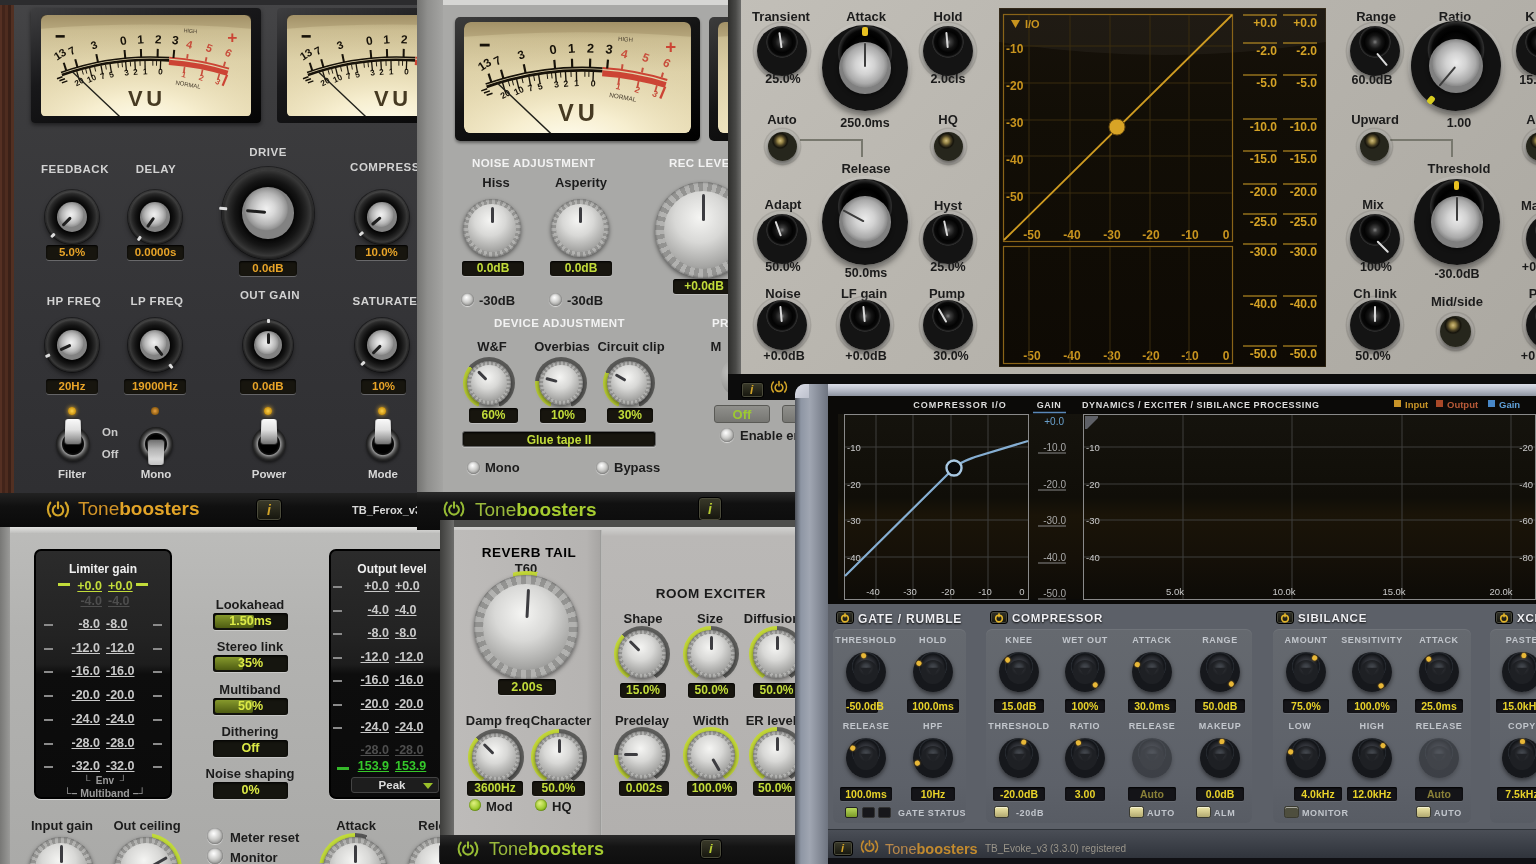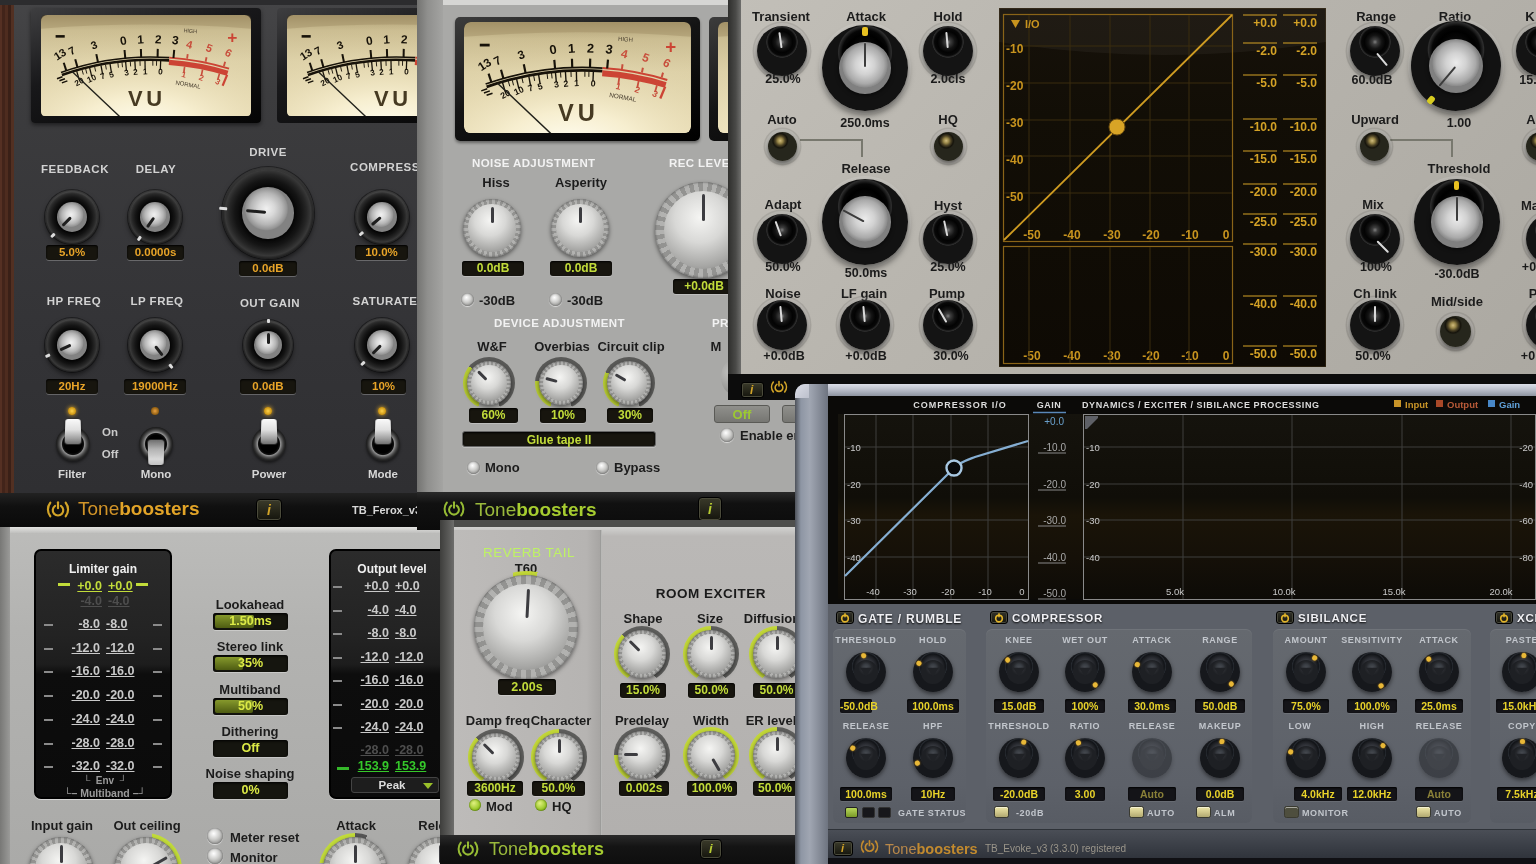--- a/index.html
+++ b/index.html
@@ -645,21 +645,21 @@
         </div>
       </div>
 
  <div class="vbox" style="left:46px;top:245px;width:52px;height:15px;font-size:11.5px;line-height:15px">5.0%</div>
  <div class="vbox" style="left:127px;top:245px;width:57px;height:15px;font-size:11.5px;line-height:15px">0.0000s</div>
  <div class="vbox" style="left:239px;top:261px;width:58px;height:15px;font-size:11.5px;line-height:15px">0.0dB</div>
  <div class="vbox" style="left:355px;top:245px;width:53px;height:15px;font-size:11.5px;line-height:15px">10.0%</div>
 
  <div class="lbl cx flab" style="left:74px;top:295px">HP FREQ</div>
  <div class="lbl cx flab" style="left:157px;top:295px">LP FREQ</div>
- <div class="lbl cx flab" style="left:270px;top:297px">OUT GAIN</div>
+ <div class="lbl cx flab" style="left:270px;top:289px">OUT GAIN</div>
  <div class="lbl cx flab" style="left:385px;top:295px">SATURATE</div>
 
  <div class="knob fk" style="left:45px;top:318px;width:54px;height:54px">
         <em></em>
         <div class="ptr" style="transform:rotate(-115deg)">
           <i></i>
           <s></s>
         </div>
       </div>
  <div class="knob fk" style="left:128px;top:318px;width:54px;height:54px">
@@ -971,21 +971,21 @@
  </div>
 </div>
 
 <div class="ab" id="reverb" style="left:440px;top:520px;width:370px;height:344px;overflow:hidden">
  <div class="ab" style="left:0;top:0;width:370px;height:7px;background:#4e4e4c"></div>
  <div class="ab" style="left:0;top:0;width:14px;height:344px;background:linear-gradient(90deg,#3e3e3c,#5e5e5c 70%,#6e6e6c)"></div>
  <div class="ab" style="left:14px;top:7px;width:356px;height:308px;background:linear-gradient(180deg,#d2d2d0 0%,#bab8b6 3%,#b2b0ae 100%)"></div>
 
  <div class="ab" style="left:14px;top:10px;width:147px;height:305px;background:linear-gradient(90deg,#bdbbb9,#b6b4b2 90%,#a6a4a2)"></div>
  <div class="ab" style="left:160px;top:10px;width:2px;height:305px;background:linear-gradient(90deg,#8e8e8c,#c6c6c4)"></div>
- <div class="lbl cx" style="left:89px;top:25px;font-size:13.5px;color:#bef264;letter-spacing:.5px;font-weight:normal">REVERB TAIL</div>
+ <div class="lbl cx" style="left:89px;top:25px;font-size:13.5px;color:#000000;letter-spacing:.5px;font-weight:bold">REVERB TAIL</div>
  <div class="lbl cx dk" style="left:86px;top:41px">T60</div>
 
  <div class="garc" style="left:30px;top:51px;width:112px;height:112px;background:conic-gradient(from -14deg,#c3d838 0 26deg,transparent 26deg);"></div>
  <div class="knob rk" style="left:34px;top:55px;width:104px;height:104px">
         <em></em>
         <div class="ptr" style="transform:rotate(3deg)">
           <i></i>
         </div>
       </div>
  <div class="vbox" style="left:58px;top:159px;width:58px;height:16px;font-size:12.5px;line-height:16px"><span class="gtxt">2.00s</span></div>
@@ -1188,21 +1188,21 @@
 <div class="ab" style="left:478px;top:245px;width:198px;height:194px;background:linear-gradient(180deg,#65696f,#5d6169 80%,#585c64);border-radius:6px;box-shadow:inset 0 1px 0 rgba(255,255,255,.07)"></div>
 <div class="ab" style="left:695px;top:245px;width:46px;height:194px;background:linear-gradient(180deg,#65696f,#5d6169 80%,#585c64);border-radius:6px;box-shadow:inset 0 1px 0 rgba(255,255,255,.07)"></div>
 <div class="lbl cx elab" style="left:71px;top:251px">THRESHOLD</div>
 <div class="knob ek" style="left:51px;top:268px;width:40px;height:40px">
         <em></em>
         <u></u>
         <div class="edot" style="transform:rotate(-10deg)">
           <i></i>
         </div>
       </div>
-<div class="ebox" style="left:45px;top:315px;width:32px">-50.0dB</div>
+<div class="ebox" style="left:51px;top:315px;width:32px">-50.0dB</div>
 <div class="lbl cx elab" style="left:71px;top:337px">RELEASE</div>
 <div class="knob ek" style="left:51px;top:354px;width:40px;height:40px">
         <em></em>
         <u></u>
         <div class="edot" style="transform:rotate(-55deg)">
           <i></i>
         </div>
       </div>
 <div class="ebox" style="left:45px;top:403px;width:52px">100.0ms</div>
 <div class="lbl cx elab" style="left:138px;top:251px">HOLD</div>

